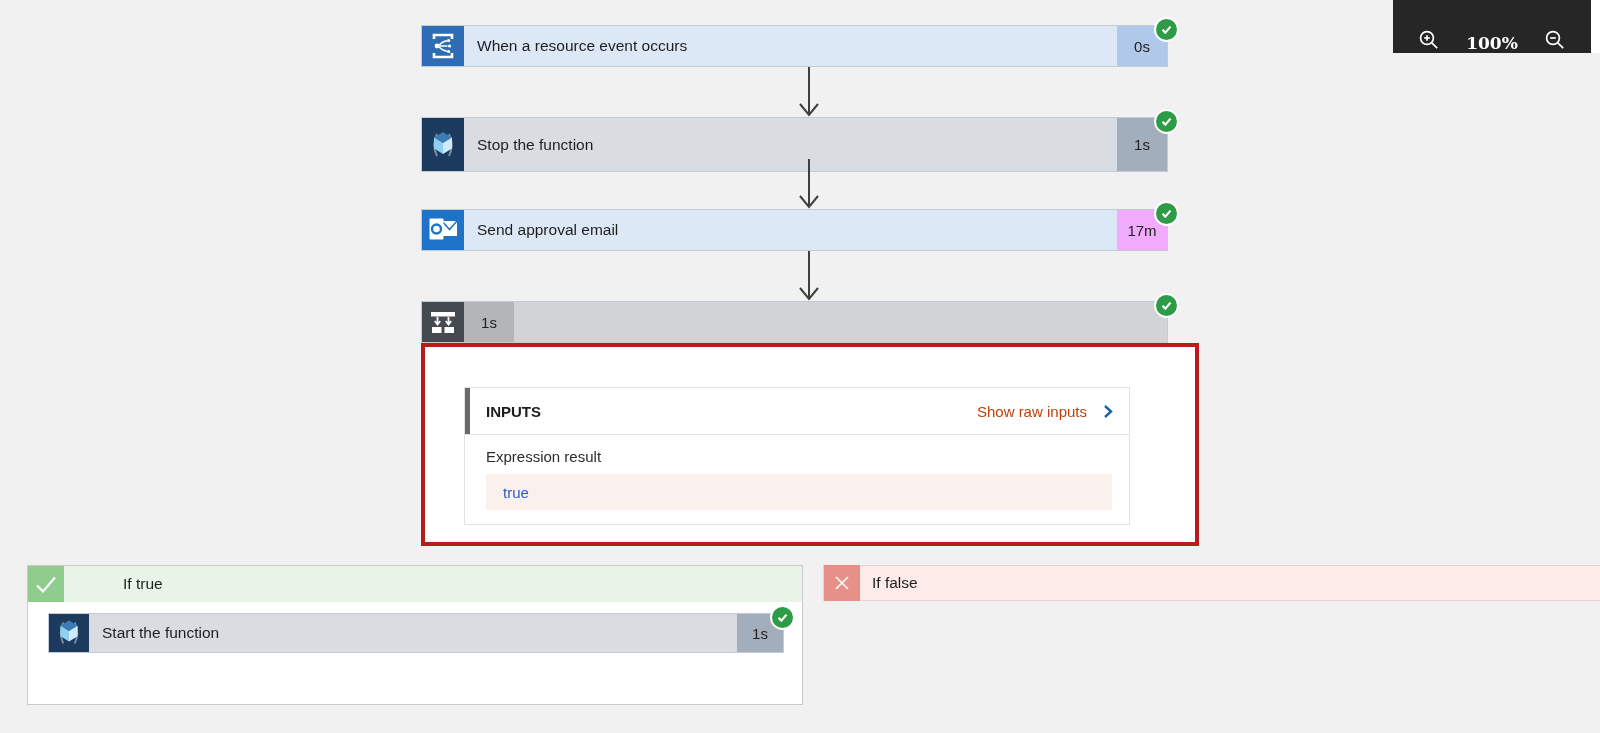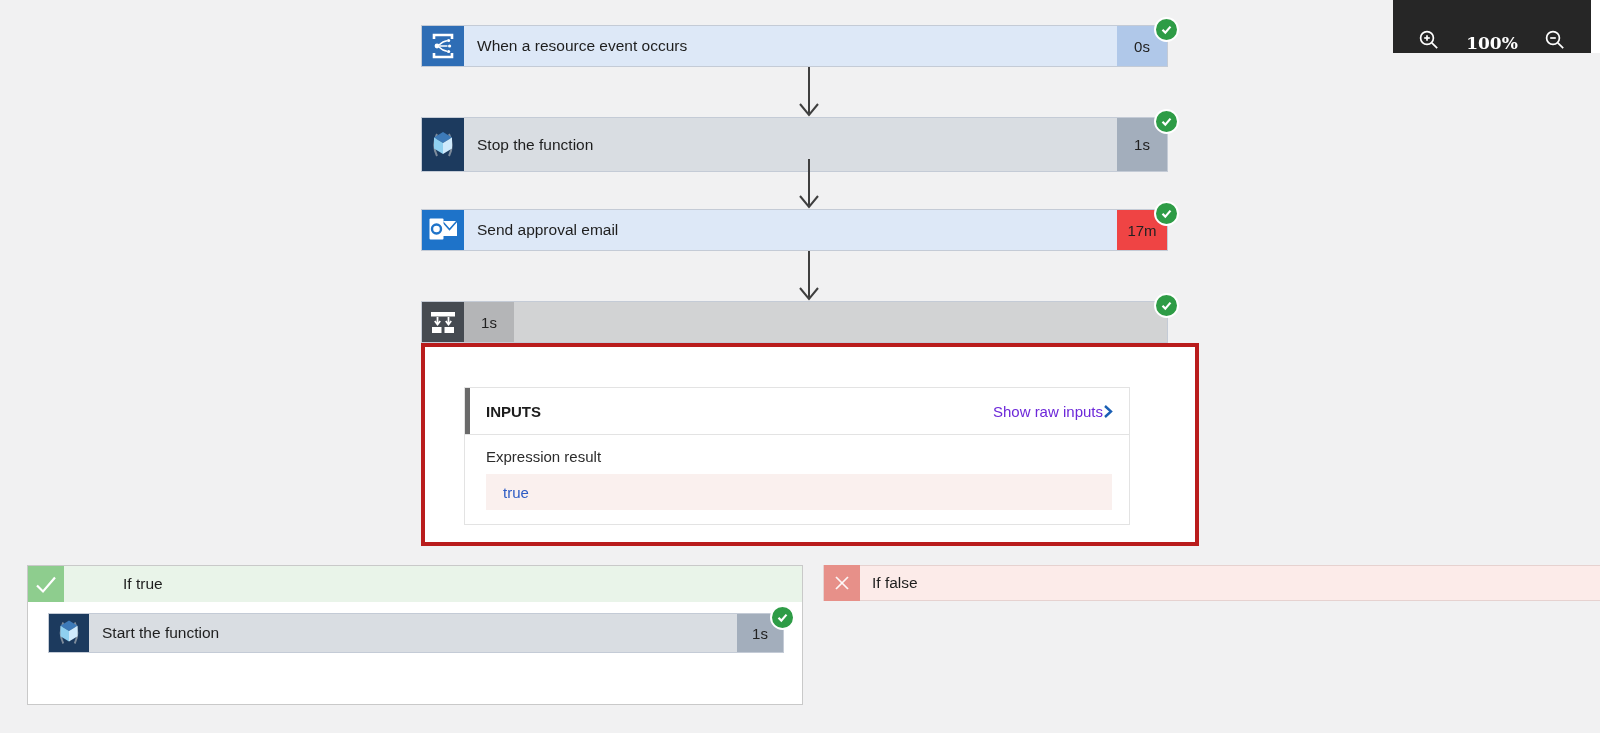--- a/index.html
+++ b/index.html
@@ -16,21 +16,21 @@
   .badge{position:absolute;top:-9px;right:-12px;width:21px;height:21px;border-radius:50%;background:#2e9c46;border:2px solid #fff;display:flex;align-items:center;justify-content:center;box-sizing:content-box;}
 
   .arrow{position:absolute;}
 
   
   .details-panel{position:absolute;left:421px;top:343px;width:778px;height:203px;background:#fff;border:4px solid #b91c1c;box-sizing:border-box;}
   .inputs-box{position:absolute;left:39px;top:40px;width:666px;height:138px;background:#fff;border:1px solid #e3e3e3;box-sizing:border-box;}
   .inputs-header{position:relative;height:47px;display:flex;align-items:center;padding:0 16px 0 21px;border-bottom:1px solid #e3e3e3;box-sizing:border-box;}
   .inputs-header::before{content:'';position:absolute;left:0;top:0;bottom:0;width:5px;background:#6a6a6a;}
   .inputs-title{font-size:15px;font-weight:bold;color:#1c1c1c;}
-  .raw-link{margin-left:auto;display:flex;align-items:center;gap:0;font-size:15px;color:#6d28d9;text-decoration:none;cursor:pointer;}
+  .raw-link{margin-left:auto;display:flex;align-items:center;gap:16px;font-size:15px;color:#c2410c;text-decoration:none;cursor:pointer;}
   .inputs-content{padding:13px 17px 0 21px;}
   .expr-label{font-size:15px;color:#2b2b2b;}
   .expr-value-box{margin-top:9px;height:36px;background:#faf0ee;display:flex;align-items:center;padding-left:17px;box-sizing:border-box;}
   .expr-value{font-size:15px;color:#2d5cc4;}
 
   
   .branch-true{position:absolute;left:27px;top:565px;width:776px;height:140px;background:#fff;border:1px solid #c9c9c9;box-sizing:border-box;}
   .branch-header{display:flex;align-items:center;height:36px;gap:47px;}
   .branch-header-true{background:#e9f4e9;}
   .branch-square{width:36px;height:36px;flex:0 0 36px;display:flex;align-items:center;justify-content:center;}
@@ -123,21 +123,21 @@
   <div class="card" style="left:421px;top:209px;width:747px;height:42px;background:#dde8f7;">
     <div class="card-icon" style="background:#1e73c9;">
       <svg width="42" height="42" viewBox="0 0 42 42" fill="none">
         <polygon points="20,12 35,12 35,27 20,27" fill="#fff"></polygon>
         <path d="M20 12 L27.5 20.5 L35 12" stroke="#1e73c9" stroke-width="1.6" fill="none"></path>
         <rect x="7.5" y="9.5" width="14" height="21" rx="1" fill="#fff"></rect>
         <circle cx="14.5" cy="20" r="4.5" stroke="#1e73c9" stroke-width="2.4" fill="none"></circle>
       </svg>
     </div>
     <div class="card-title">Send approval email</div>
-    <div class="card-duration" style="background:#ef4444;">17m</div>
+    <div class="card-duration" style="background:#f0abfc;">17m</div>
     <div class="badge">
       <svg width="13" height="13" viewBox="0 0 13 13" fill="none">
           <polyline points="2.5,6.8 5.3,9.6 10.5,3.6" stroke="#fff" stroke-width="2.2"></polyline>
         </svg>
     </div>
   </div>
 
   <svg class="arrow" style="left:796px;top:251px;" width="26" height="50" viewBox="0 0 26 50" fill="none">
     <path d="M13 0 V46" stroke="#3f3f3f" stroke-width="2"></path>
     <path d="M4 37 L13 48 L22 37" stroke="#3f3f3f" stroke-width="2"></path>

